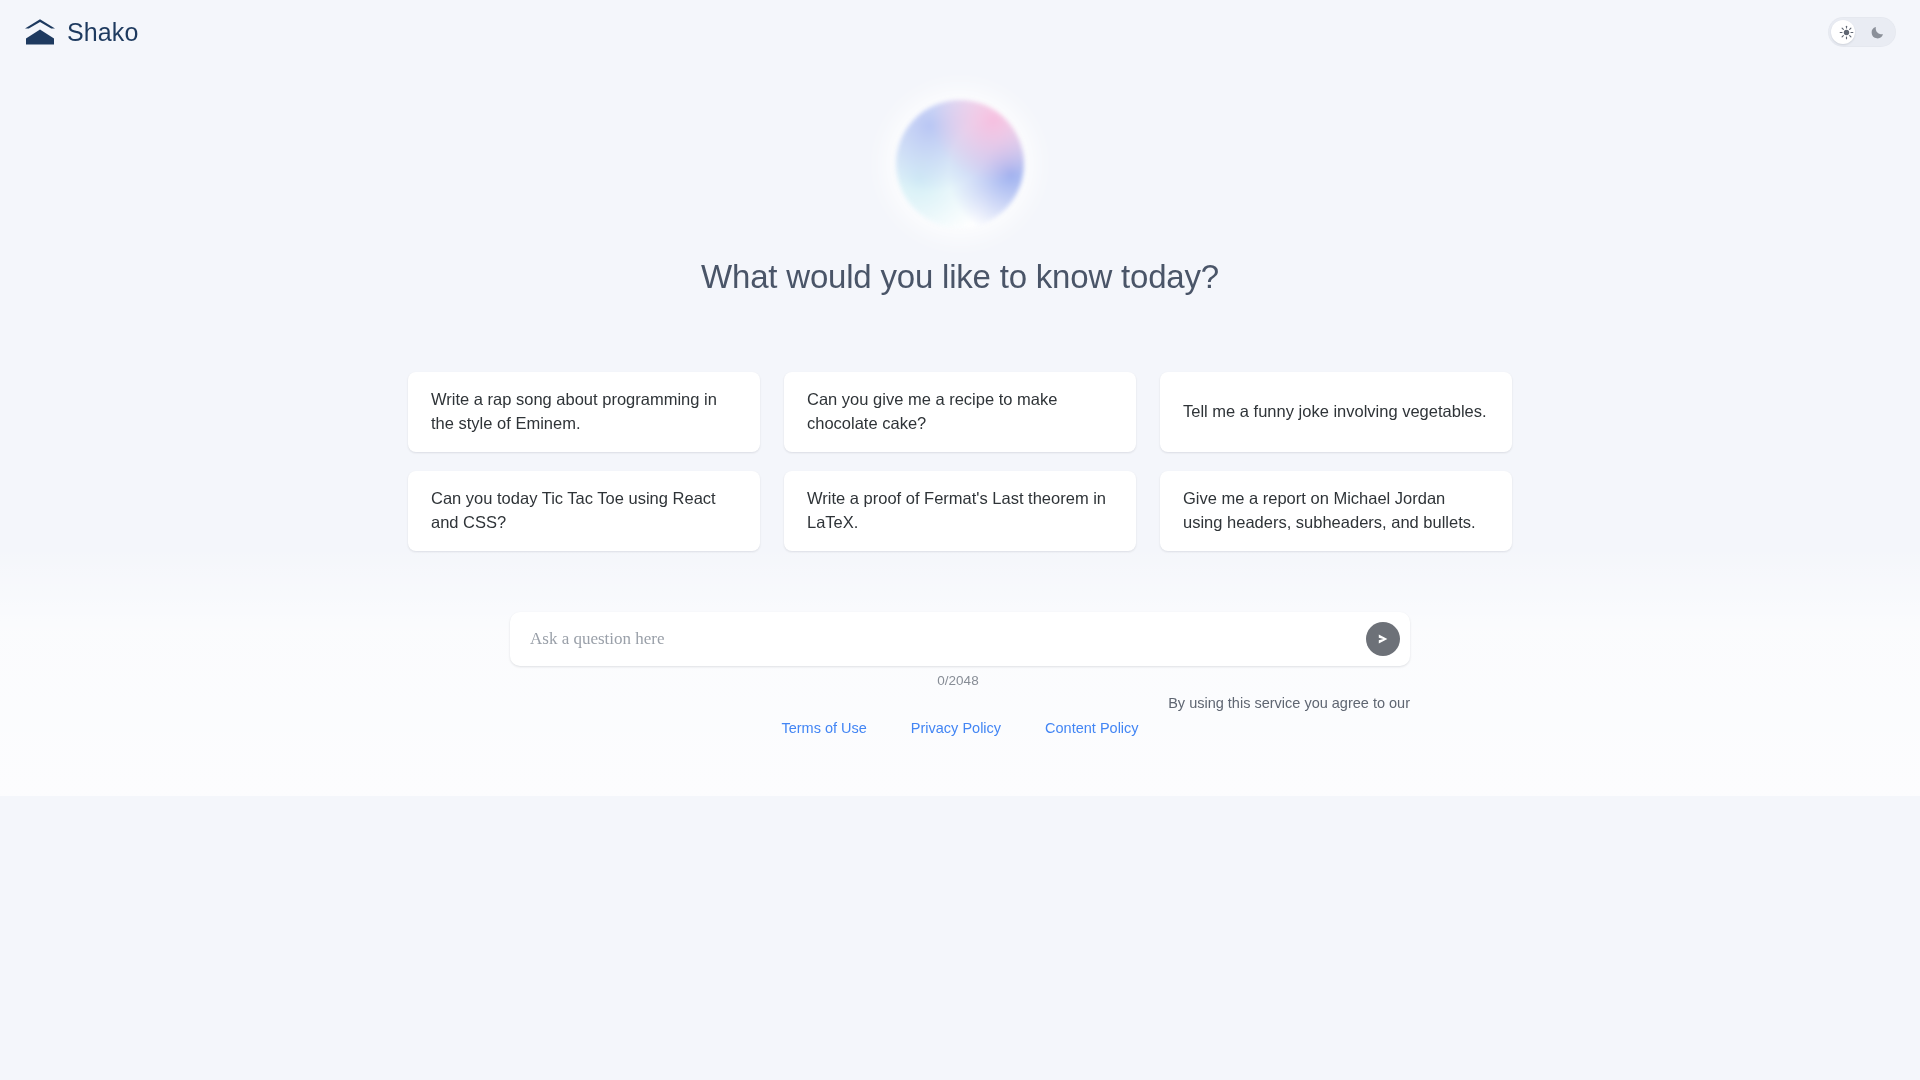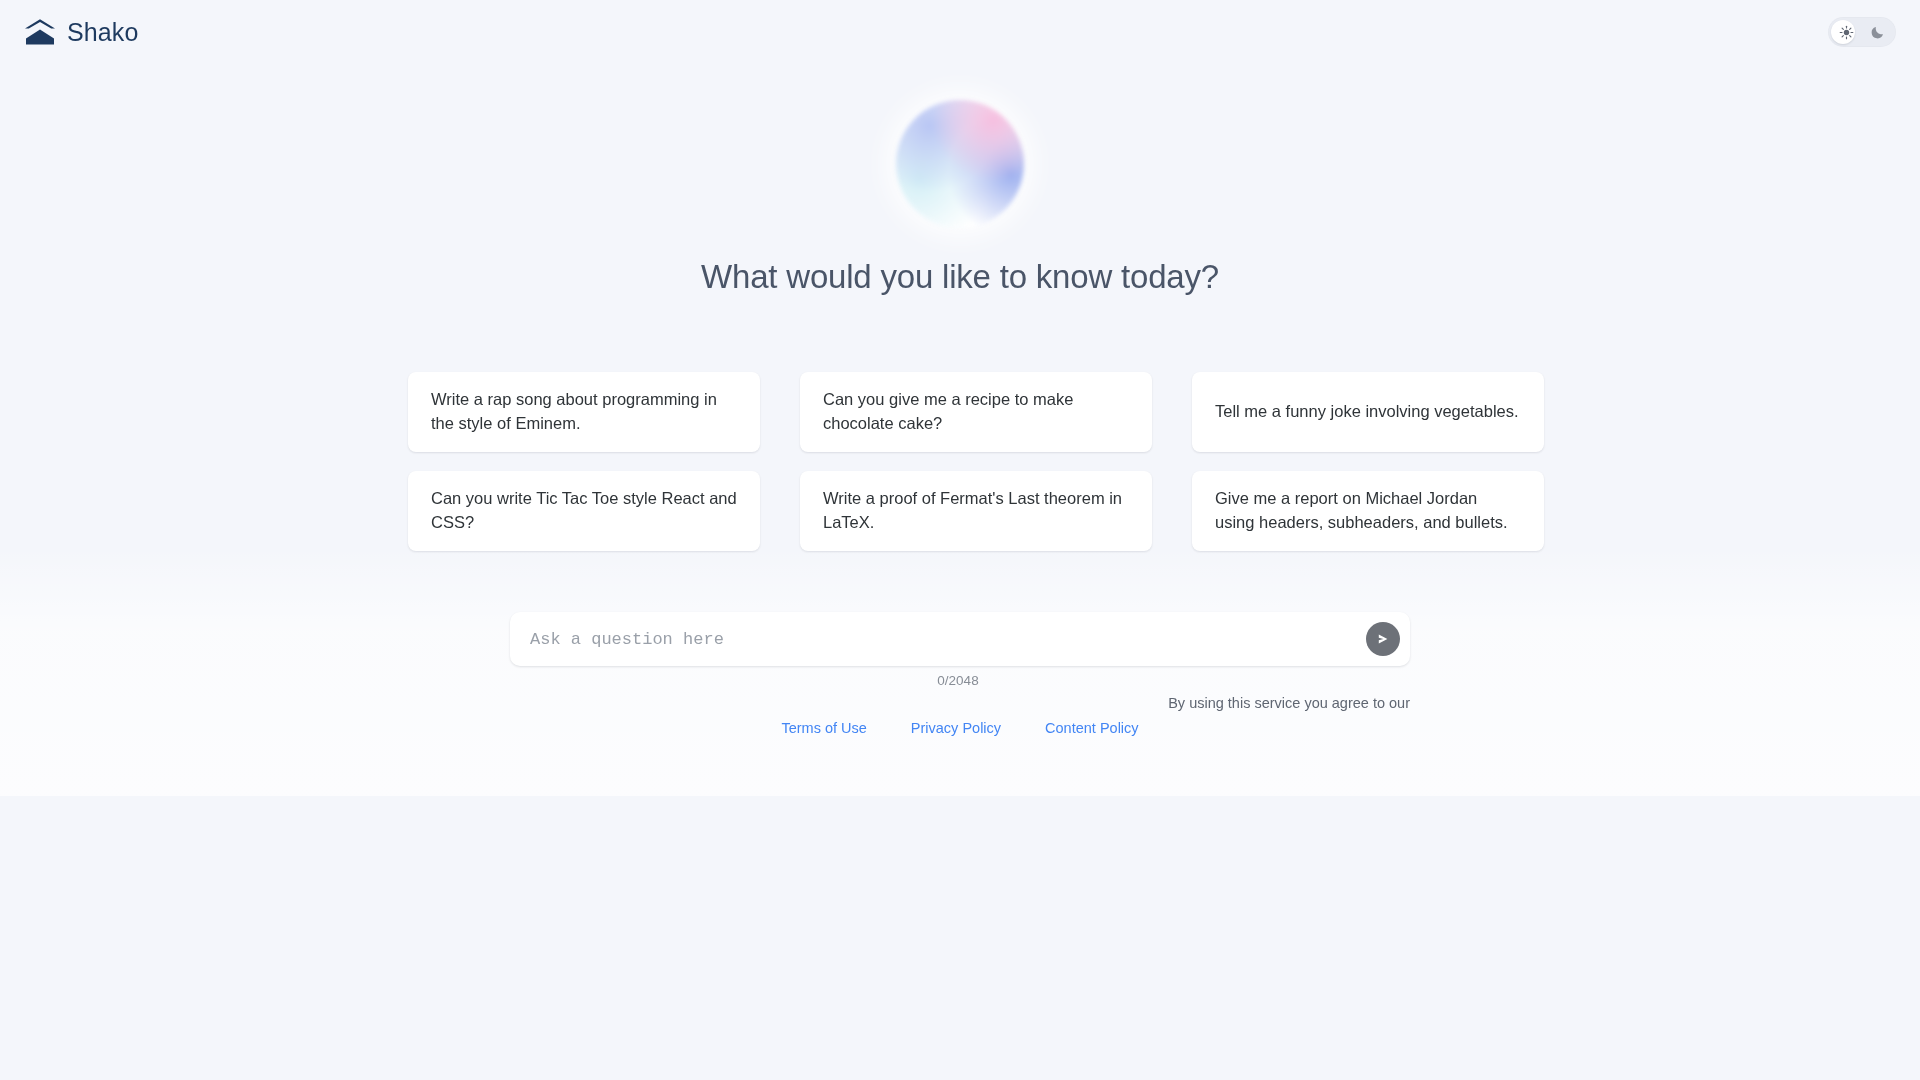--- a/index.html
+++ b/index.html
@@ -72,21 +72,21 @@
     letter-spacing:-.2px;
   }
 
   
   .suggestions {
     position:absolute; top:372px; left:50%;
     transform:translateX(-50%);
     width:1104px;
     display:grid;
     grid-template-columns:repeat(3, 352px);
-    gap:19px 40px;
+    gap:19px 24px;
   }
   .card {
     background:#ffffff;
     border-radius:8px;
     min-height:72px;
     padding:15px 23px 16px 23px;
     display:flex; align-items:center;
     box-shadow:0 1px 2px rgba(16,24,40,.06), 0 1px 3px rgba(16,24,40,.05);
     cursor:pointer;
   }
@@ -108,21 +108,21 @@
   .input-row {
     position:relative;
     background:#ffffff;
     border-radius:10px;
     height:54px;
     display:flex; align-items:center;
     box-shadow:0 1px 3px rgba(16,24,40,.07), 0 1px 2px rgba(16,24,40,.05);
   }
   .q-input {
     flex:1; border:none; outline:none; background:transparent;
-    font-family:Liberation Mono, monospace;
+    font-family:Liberation Serif, serif;
     font-size:17px; color:#0f766e;
     padding:0 60px 0 20px; height:100%;
   }
   .q-input::placeholder { color:#9aa0a9; }
   .send-btn {
     position:absolute; right:10px; top:50%;
     transform:translateY(-50%);
     width:34px; height:34px; border-radius:50%;
     background:#6d7178; border:none; cursor:pointer;
     display:flex; align-items:center; justify-content:center;
@@ -205,21 +205,21 @@
     <div class="card">
       <span class="card-text">Write a rap song about programming in the style of Eminem.</span>
     </div>
     <div class="card">
       <span class="card-text">Can you give me a recipe to make chocolate cake?</span>
     </div>
     <div class="card">
       <span class="card-text">Tell me a funny joke involving vegetables.</span>
     </div>
     <div class="card">
-      <span class="card-text">Can you write Tic Tac Toe style React and CSS?</span>
+      <span class="card-text">Can you today Tic Tac Toe using React and CSS?</span>
     </div>
     <div class="card">
       <span class="card-text">Write a proof of Fermat's Last theorem in LaTeX.</span>
     </div>
     <div class="card">
       <span class="card-text">Give me a report on Michael Jordan using headers, subheaders, and bullets.</span>
     </div>
   </div>
 
   <div class="composer-fade"></div>

